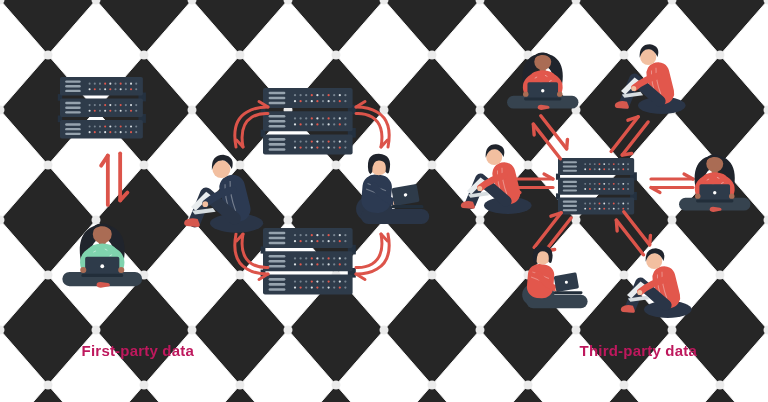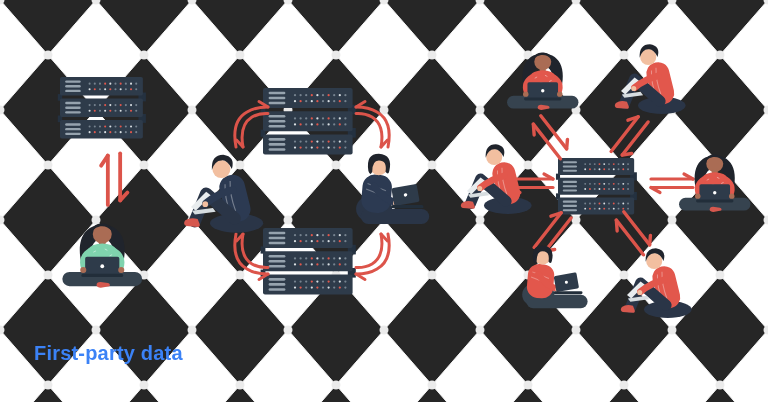--- a/index.html
+++ b/index.html
@@ -7,24 +7,24 @@
     position:relative;
     width:768px;height:402px;
     overflow:hidden;
     background:#ffffff;
     font-family:"Liberation Sans", sans-serif;
   }
   #artwork{position:absolute;left:0;top:0;}
   .panel-label{
     position:absolute;
     width:160px;
-    text-align:left;
-    font-size:20px;
+    text-align:right;
+    font-size:15px;
     font-weight:700;
-    color:#3b82f6;
+    color:#be185d;
     letter-spacing:.2px;
   }
   #label-first{left:34px;top:342px;}
   #label-second{left:230px;top:342px;}
   #label-third{left:537px;top:342px;}
 </style>
 </head>
 <body>
 
 <div id="canvas">
@@ -194,13 +194,14 @@
       <use href="#person-a" transform="translate(496,44) scale(0.85)" style="--shirt:#E2574C;--skin:#AA6C54;--hair:#20242C;--pants:#36434F;--laptop:#2E3B4A;--laptop2:#222E3A"></use>
       <use href="#person-b" transform="translate(604,40) scale(0.85)" style="--shirt:#E2574C;--skin:#F2BFA0;--hair:#20242C;--pants:#2A3547"></use>
       <use href="#person-b" transform="translate(450,140) scale(0.85)" style="--shirt:#E2574C;--skin:#F2BFA0;--hair:#20242C;--pants:#2A3547"></use>
       <use href="#person-a" transform="translate(668,146) scale(0.85)" style="--shirt:#E2574C;--skin:#AA6C54;--hair:#20242C;--pants:#36434F;--laptop:#2E3B4A;--laptop2:#222E3A"></use>
       <use href="#person-c" transform="translate(506,242) scale(0.85)" style="--shirt:#E2574C;--skin:#F2BFA0;--hair:#20242C;--pants:#36434F;--laptop:#2E3B4A;--laptop2:#222E3A"></use>
       <use href="#person-b" transform="translate(610,244) scale(0.85)" style="--shirt:#E2574C;--skin:#F2BFA0;--hair:#20242C;--pants:#2A3547"></use>
     </g>
   </svg>
 
   <div id="label-first" class="panel-label">First-party data</div>
+  <div id="label-third" class="panel-label">Third-party data</div>
 </div>
 
 </body></html>

